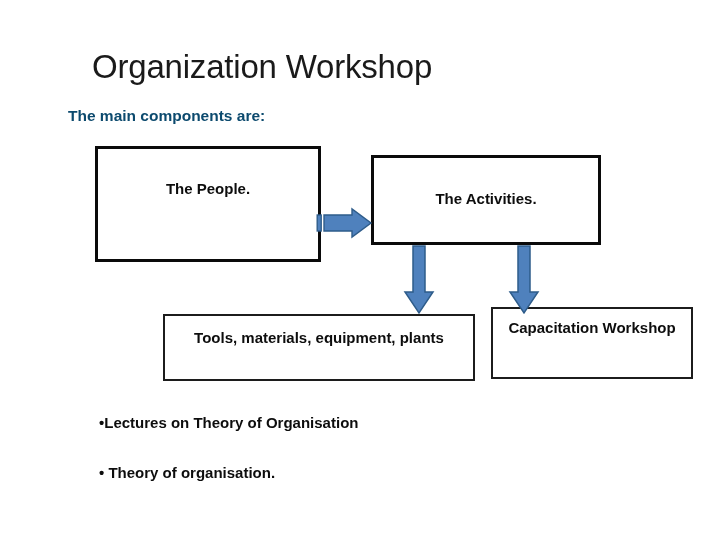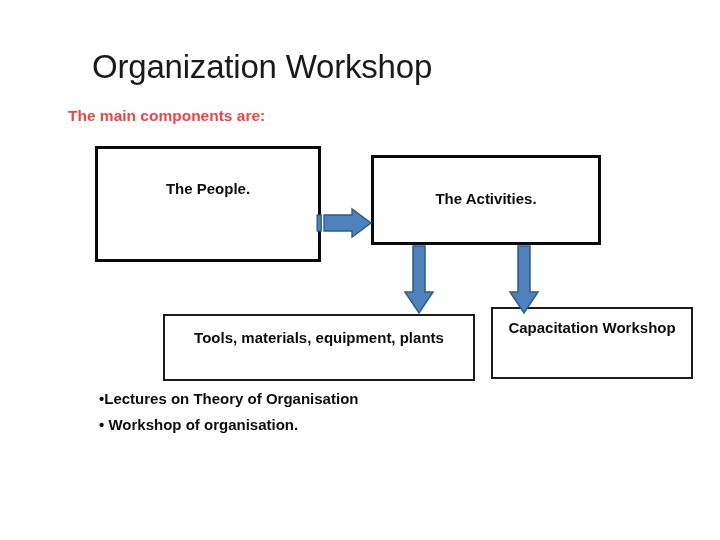--- a/index.html
+++ b/index.html
@@ -32,21 +32,21 @@
     white-space: nowrap;
   }
 
   
   #subtitle {
     position: absolute;
     left: 68px;
     top: 107px;
     font-size: 15.5px;
     font-weight: bold;
-    color: #ef4444;
+    color: #0c4a6e;
     white-space: nowrap;
   }
 
   
   .box {
     position: absolute;
     background: #ffffff;
     box-sizing: border-box;
   }
   .box.thick { border: 3px solid #0a0a0a; }
@@ -88,20 +88,21 @@
     left: 99px;
     top: 386px;
     width: 420px;
   }
   .bullet-line {
     font-size: 15px;
     font-weight: bold;
     color: #0d0d0d;
     line-height: 26px;
     white-space: nowrap;
+    margin-top: 24px;
   }
 </style>
 </head>
 <body>
 
 <div id="slide">
 
   <div id="title">Organization Workshop</div>
 
   <div id="subtitle">The main components are:</div>
@@ -132,16 +133,16 @@
   <svg class="arrow-svg" id="arrow-down-left" width="34" height="70" viewBox="0 0 34 70">
     <path d="M 11 1 L 23 1 L 23 47 L 31 47 L 17 68 L 3 47 L 11 47 Z" fill="#4f81bd" stroke="#2e5c8a" stroke-width="1.5" stroke-linejoin="miter"></path>
   </svg>
 
   <svg class="arrow-svg" id="arrow-down-right" width="34" height="70" viewBox="0 0 34 70">
     <path d="M 11 1 L 23 1 L 23 47 L 31 47 L 17 68 L 3 47 L 11 47 Z" fill="#4f81bd" stroke="#2e5c8a" stroke-width="1.5" stroke-linejoin="miter"></path>
   </svg>
 
   <div id="bullets">
     <div class="bullet-line">•Lectures on Theory of Organisation</div>
-    <div class="bullet-line">• Workshop of organisation.</div>
+    <div class="bullet-line">• Theory of organisation.</div>
   </div>
 
 </div>
 
 </body></html>

